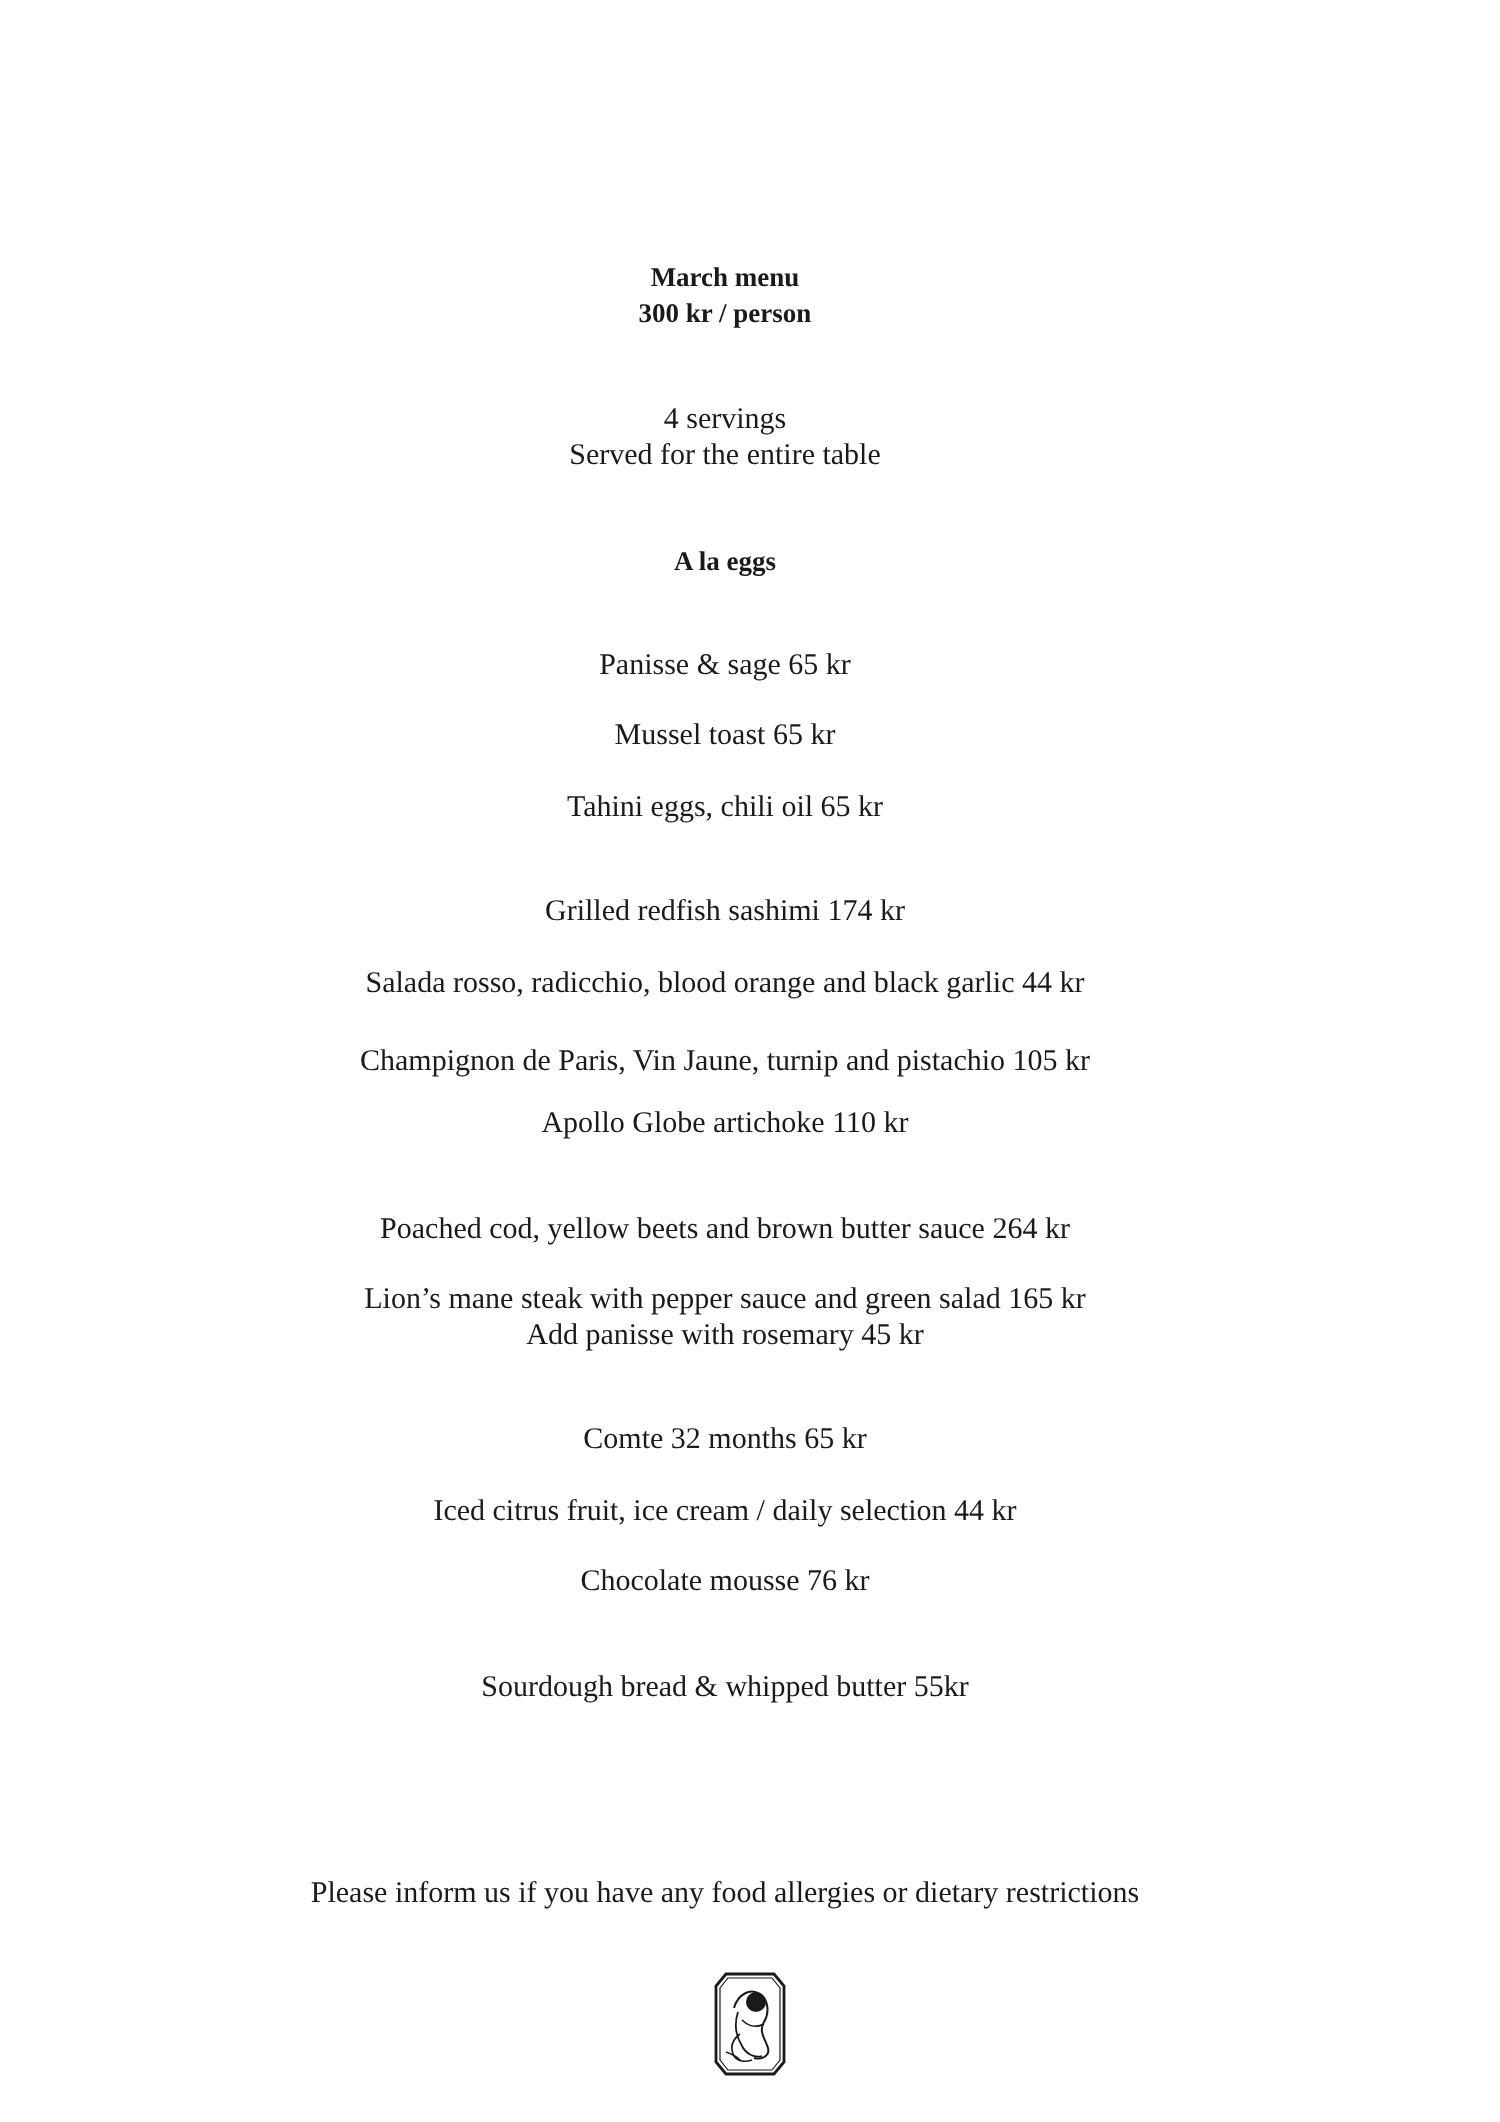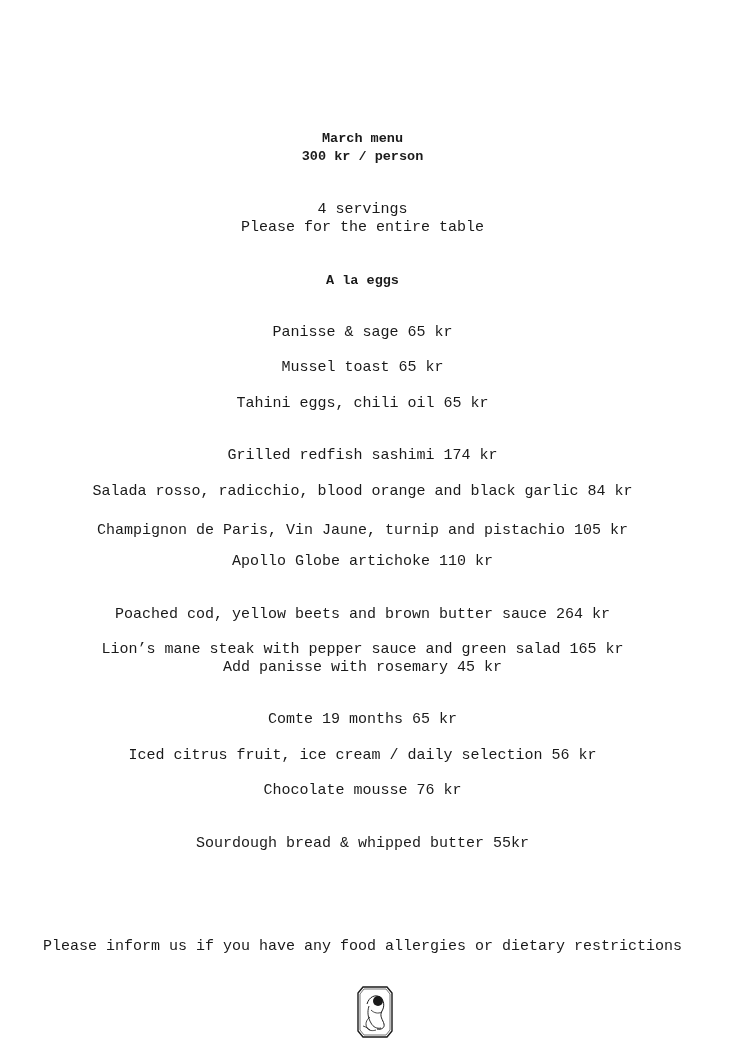--- a/index.html
+++ b/index.html
@@ -3,54 +3,54 @@
 <meta charset="utf-8">
 <style>
   html, body { margin: 0; padding: 0; background: #ffffff; }
   body {
     width: 750px; height: 1061px; position: relative; overflow: hidden;
     font-family: "Liberation Serif", "DejaVu Serif", serif;
     color: #1a1a1a;
   }
   .line {
     position: absolute; left: 0; width: 725px; text-align: center;
-    font-size: 15px; line-height: 18px; white-space: nowrap; font-family: Liberation Mono, monospace;
+    font-size: 15px; line-height: 18px; white-space: nowrap;
   }
   .bold { font-weight: bold; font-size: 13.5px; }
   .logo {
     position: absolute; left: 357px; top: 986px; width: 36px; height: 52px;
   }
 </style>
 </head>
 <body>
 
 <div>
   <div class="line bold" style="top:130px">March menu</div>
   <div class="line bold" style="top:148px">300 kr / person</div>
 
   <div class="line" style="top:201px">4 servings</div>
-  <div class="line" style="top:219px">Please for the entire table</div>
+  <div class="line" style="top:219px">Served for the entire table</div>
 
   <div class="line bold" style="top:272px">A la eggs</div>
 
   <div class="line" style="top:324px">Panisse &amp; sage 65 kr</div>
   <div class="line" style="top:359px">Mussel toast 65 kr</div>
   <div class="line" style="top:395px">Tahini eggs, chili oil 65 kr</div>
 
   <div class="line" style="top:447px">Grilled redfish sashimi 174 kr</div>
-  <div class="line" style="top:483px">Salada rosso, radicchio, blood orange and black garlic 84 kr</div>
+  <div class="line" style="top:483px">Salada rosso, radicchio, blood orange and black garlic 44 kr</div>
   <div class="line" style="top:522px">Champignon de Paris, Vin Jaune, turnip and pistachio 105 kr</div>
   <div class="line" style="top:553px">Apollo Globe artichoke 110 kr</div>
 
   <div class="line" style="top:606px">Poached cod, yellow beets and brown butter sauce 264 kr</div>
   <div class="line" style="top:641px">Lion’s mane steak with pepper sauce and green salad 165 kr</div>
   <div class="line" style="top:659px">Add panisse with rosemary 45 kr</div>
 
-  <div class="line" style="top:711px">Comte 19 months 65 kr</div>
-  <div class="line" style="top:747px">Iced citrus fruit, ice cream / daily selection 56 kr</div>
+  <div class="line" style="top:711px">Comte 32 months 65 kr</div>
+  <div class="line" style="top:747px">Iced citrus fruit, ice cream / daily selection 44 kr</div>
   <div class="line" style="top:782px">Chocolate mousse 76 kr</div>
 
   <div class="line" style="top:835px">Sourdough bread &amp; whipped butter 55kr</div>
 
   <div class="line" style="top:938px">Please inform us if you have any food allergies or dietary restrictions</div>
 
   <svg class="logo" viewBox="0 0 36 52">
     <polygon points="6,1 30,1 35,7 35,45 30,51 6,51 1,45 1,7" fill="none" stroke="#1a1a1a" stroke-width="1.4"></polygon>
     <polygon points="7,3 29,3 33,8 33,44 29,49 7,49 3,44 3,8" fill="none" stroke="#1a1a1a" stroke-width="0.6"></polygon>
     <circle cx="21" cy="15" r="5" fill="#1a1a1a"></circle>

